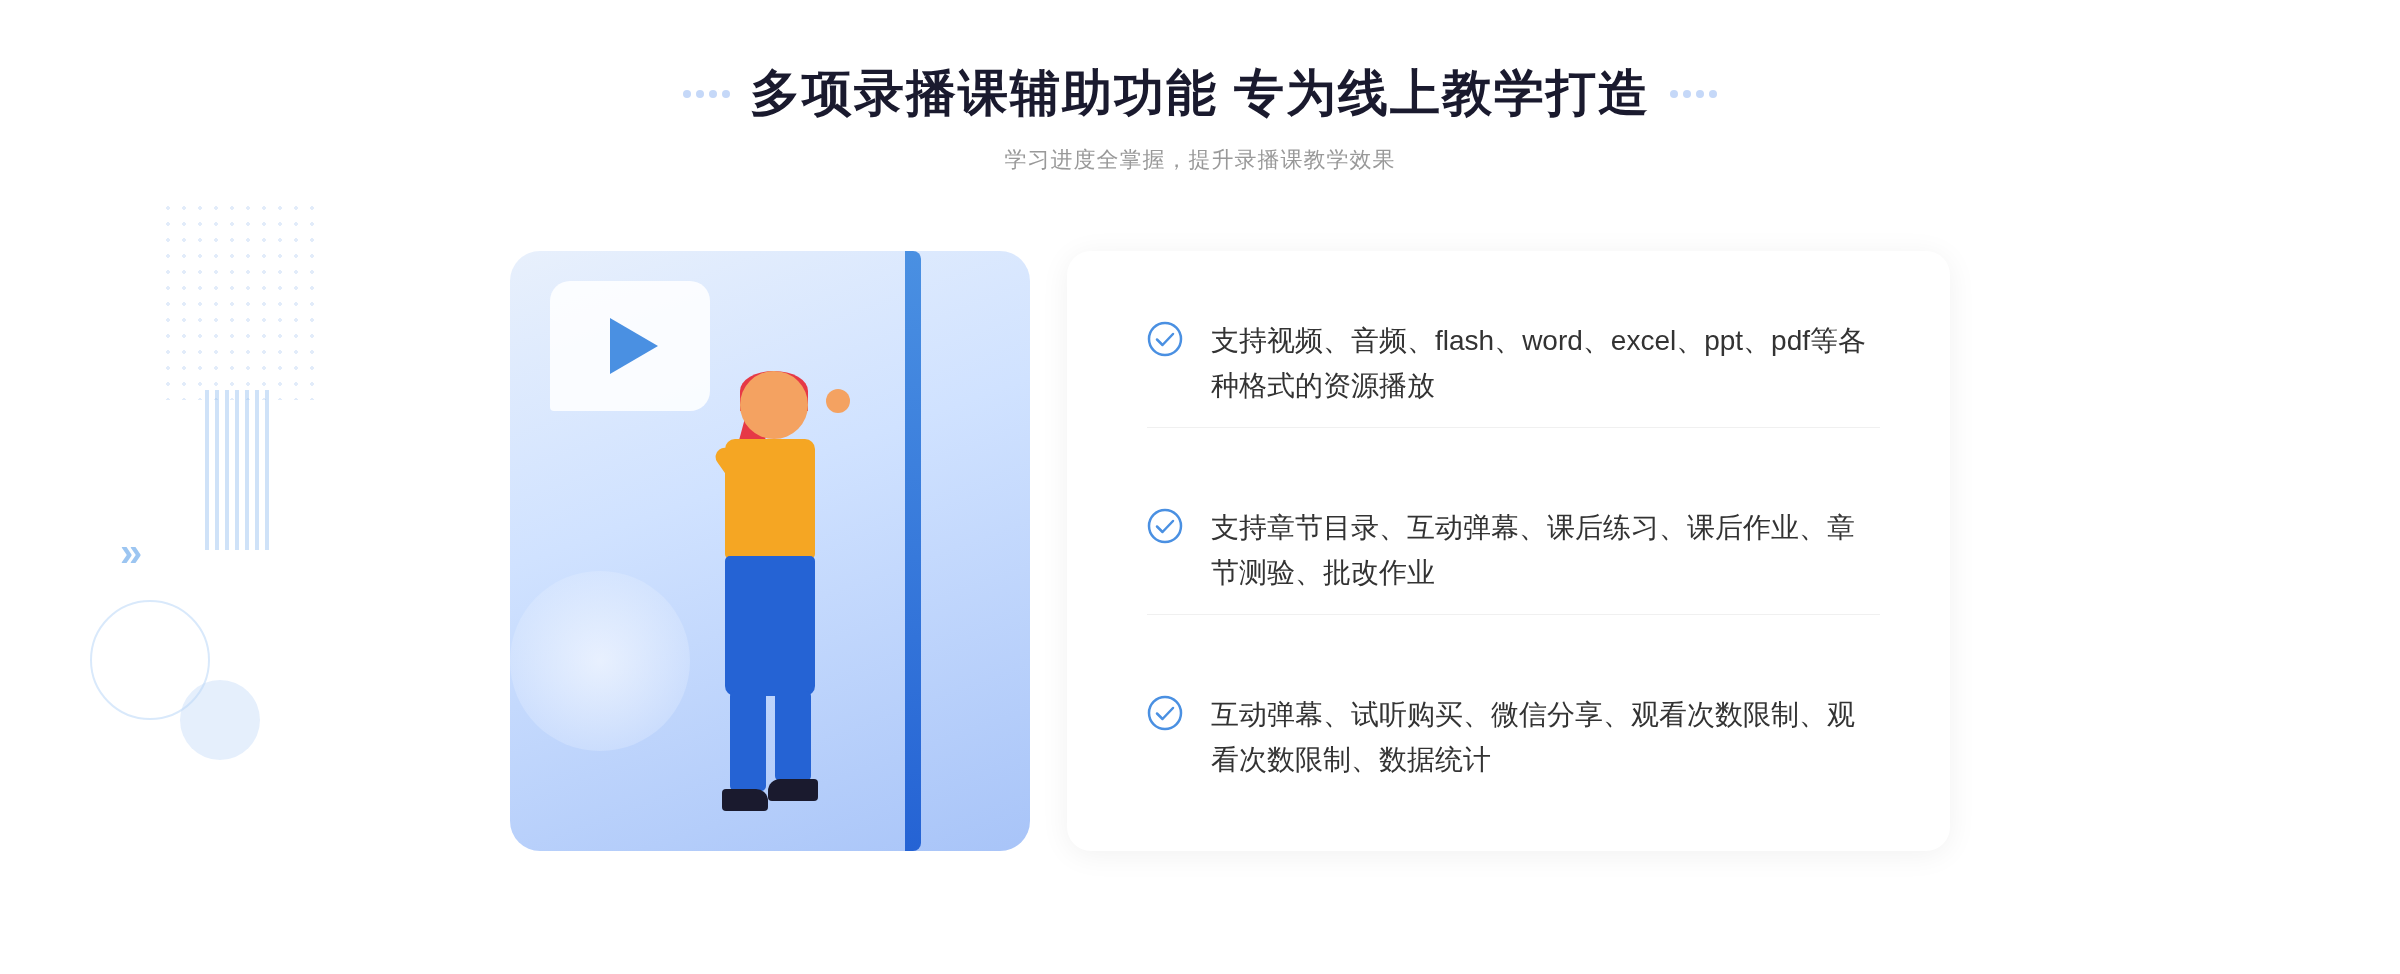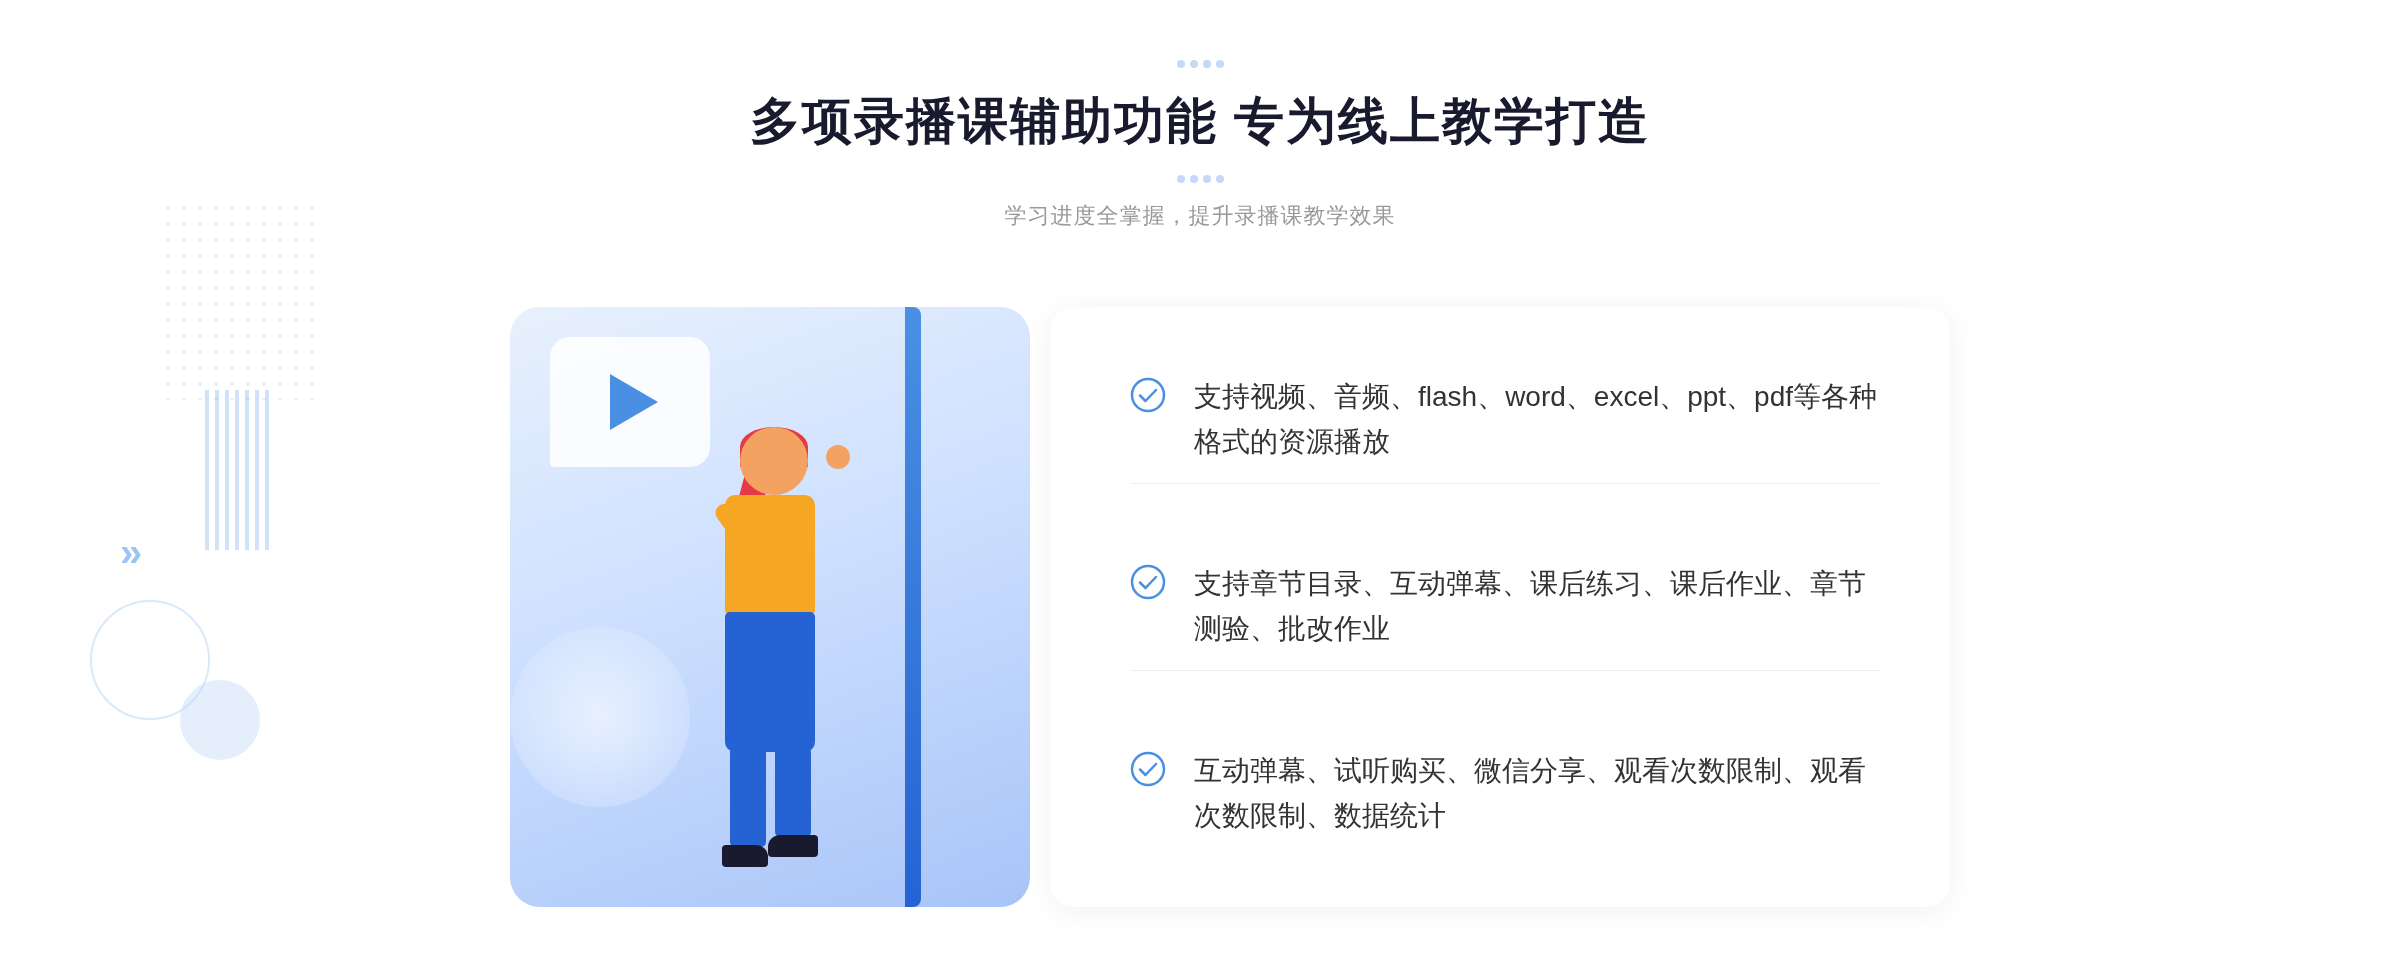--- a/index.html
+++ b/index.html
@@ -99,21 +99,20 @@
       text-align: center;
       margin-bottom: 16px;
     }
 
     .header-title-wrapper {
       display: flex;
       align-items: center;
       justify-content: center;
       gap: 20px;
       margin-bottom: 18px;
-      flex-direction: column;
     }
 
     .header-dots {
       display: flex;
       gap: 5px;
       align-items: center;
     }
 
     .header-dots span {
       display: inline-block;
@@ -134,21 +133,21 @@
       font-size: 22px;
       color: #999;
       font-weight: 400;
       letter-spacing: 1px;
     }
 
     .content-area {
       display: flex;
       align-items: flex-start;
       width: 1500px;
-      gap: 0;
+      gap: 17px;
       margin-top: 30px;
       position: relative;
     }
 
     
     .illustration-wrapper {
       position: relative;
       width: 620px;
       height: 660px;
       flex-shrink: 0;

